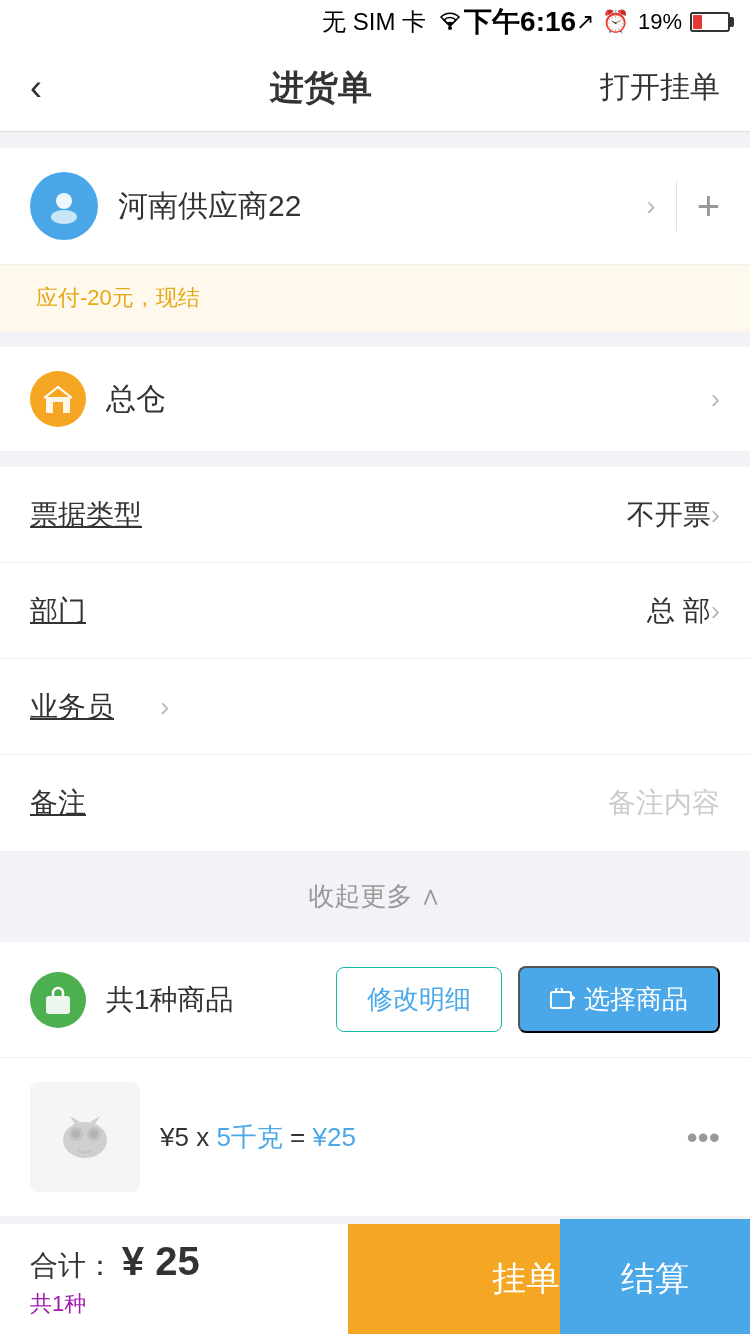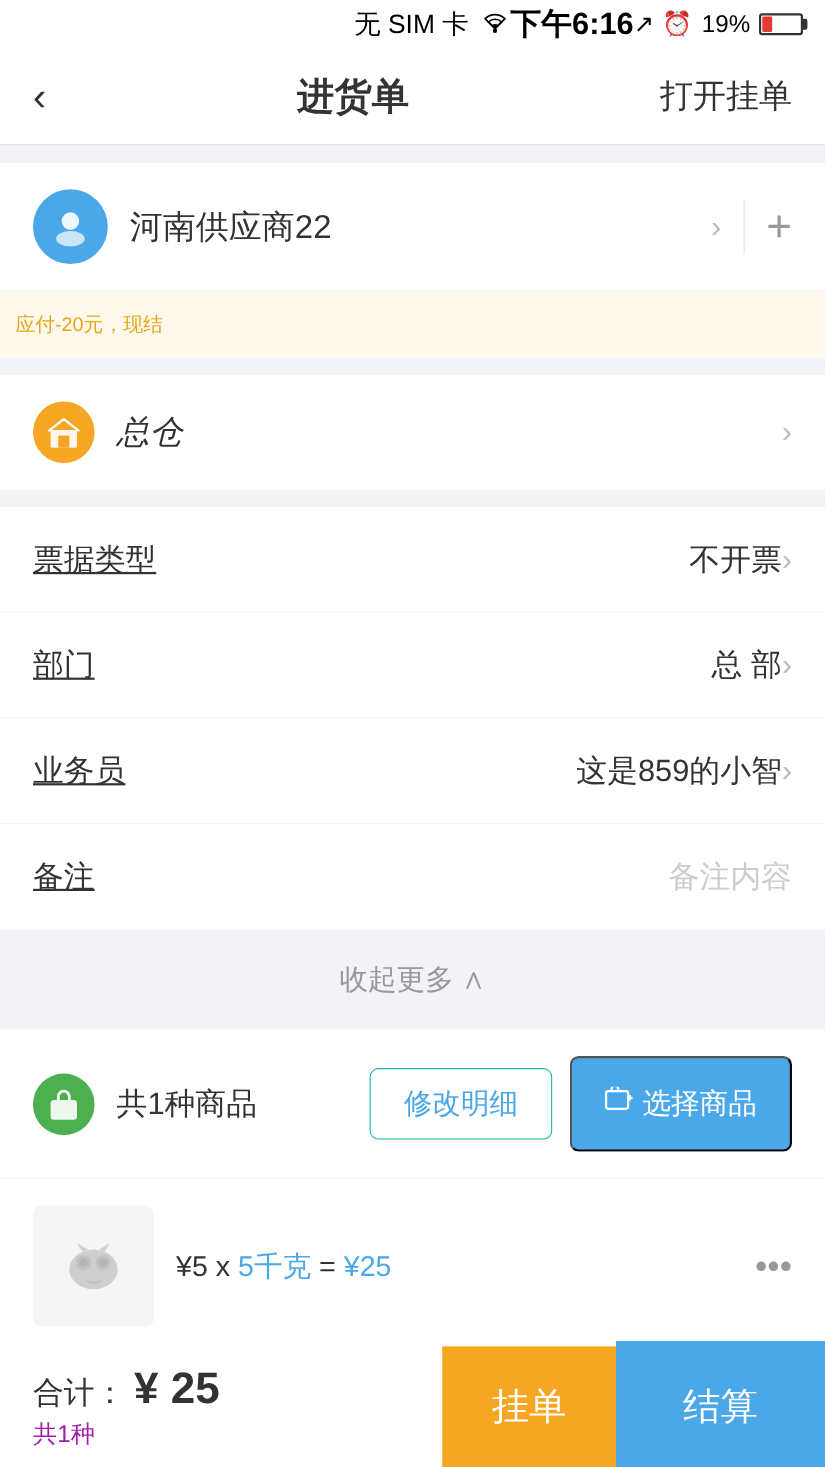--- a/index.html
+++ b/index.html
@@ -76,39 +76,39 @@
       color: #fff; font-size: 30px; margin-right: 20px; flex-shrink: 0;
     }
     .supplier-name { flex: 1; font-size: 30px; color: #333; }
     .chevron { color: #bbb; font-size: 28px; }
     .divider-vertical { width: 1px; background: #e0e0e0; height: 50px; margin: 0 20px; }
     .plus-btn { font-size: 40px; color: #999; cursor: pointer; }
 
     
     .notice-bar {
       background: #fff8ec;
-      padding: 18px 14px;
-      font-size: 18px;
+      padding: 18px 36px;
+      font-size: 22px;
       color: #e6a817;
     }
 
     
     .warehouse-row {
       display: flex;
       align-items: center;
       padding: 24px 30px;
       background: #fff;
       margin-bottom: 16px;
     }
     .warehouse-icon {
       width: 56px; height: 56px; border-radius: 50%; background: #f5a623;
       display: flex; align-items: center; justify-content: center;
       color: #fff; font-size: 28px; margin-right: 20px; flex-shrink: 0;
     }
-    .warehouse-name { flex: 1; font-size: 30px; color: #333; font-style: italic; }
+    .warehouse-name { flex: 1; font-size: 30px; color: #333; }
 
     
     .form-row {
       display: flex;
       align-items: center;
       padding: 0 30px;
       height: 96px;
       background: #fff;
       border-bottom: 1px solid #f0f0f0;
     }
@@ -144,22 +144,22 @@
       color: #fff; font-size: 26px; margin-right: 20px; flex-shrink: 0;
     }
     .product-count { flex: 1; font-size: 28px; color: #333; }
     .btn-outline {
       border: 1px solid #14b8a6; color: #4ba8e8; background: #fff;
       padding: 14px 30px; border-radius: 8px; font-size: 26px; cursor: pointer;
       margin-right: 16px;
     }
     .btn-primary {
       background: #4ba8e8; color: #fff;
-      padding: 24px 30px; border-radius: 8px; font-size: 26px; cursor: pointer;
-      display: flex; align-items: flex-start; gap: 8px;
+      padding: 14px 30px; border-radius: 8px; font-size: 26px; cursor: pointer;
+      display: flex; align-items: flex-end; gap: 8px;
     }
 
     
     .product-item {
       display: flex;
       align-items: center;
       padding: 24px 30px;
       background: #fff;
     }
     .product-thumb {
@@ -184,23 +184,23 @@
       align-items: center;
       background: #fff;
     }
     .total-section {
       flex: 1;
       padding: 0 30px;
     }
     .total-amount { font-size: 40px; color: #333; font-weight: 600; display: inline; }
     .total-count { font-size: 22px; color: #a21caf; margin-top: 4px; }
     .btn-hang {
-      width: 158px; height: 110px;
+      width: 212px; height: 110px;
       background: #f5a623; color: #fff;
-      display: flex; align-items: center; justify-content: center;
+      display: flex; align-items: center; justify-content: flex-end;
       font-size: 34px; cursor: pointer;
     }
     .btn-checkout {
       width: 190px; height: 120px;
       background: #4ba8e8; color: #fff;
       display: flex; align-items: center; justify-content: center;
       font-size: 34px; cursor: pointer;
     }
 
     
@@ -276,21 +276,20 @@
       <span class="form-value">不开票</span>
       <span class="chevron">›</span>
     </div>
     <div class="form-row">
       <span class="form-label">部门</span>
       <span class="form-value">总 部</span>
       <span class="chevron">›</span>
     </div>
     <div class="form-row">
       <span class="form-label">业务员</span>
-      <span class="form-value">这是859的小智</span>
       <span class="chevron">›</span>
     </div>
     <div class="form-row" style="border-bottom:none;">
       <span class="form-label">备注</span>
       <span class="form-value placeholder">备注内容</span>
     </div>
   </div>
 
   <div class="collapse-row">
     <span>收起更多 ∧</span>

